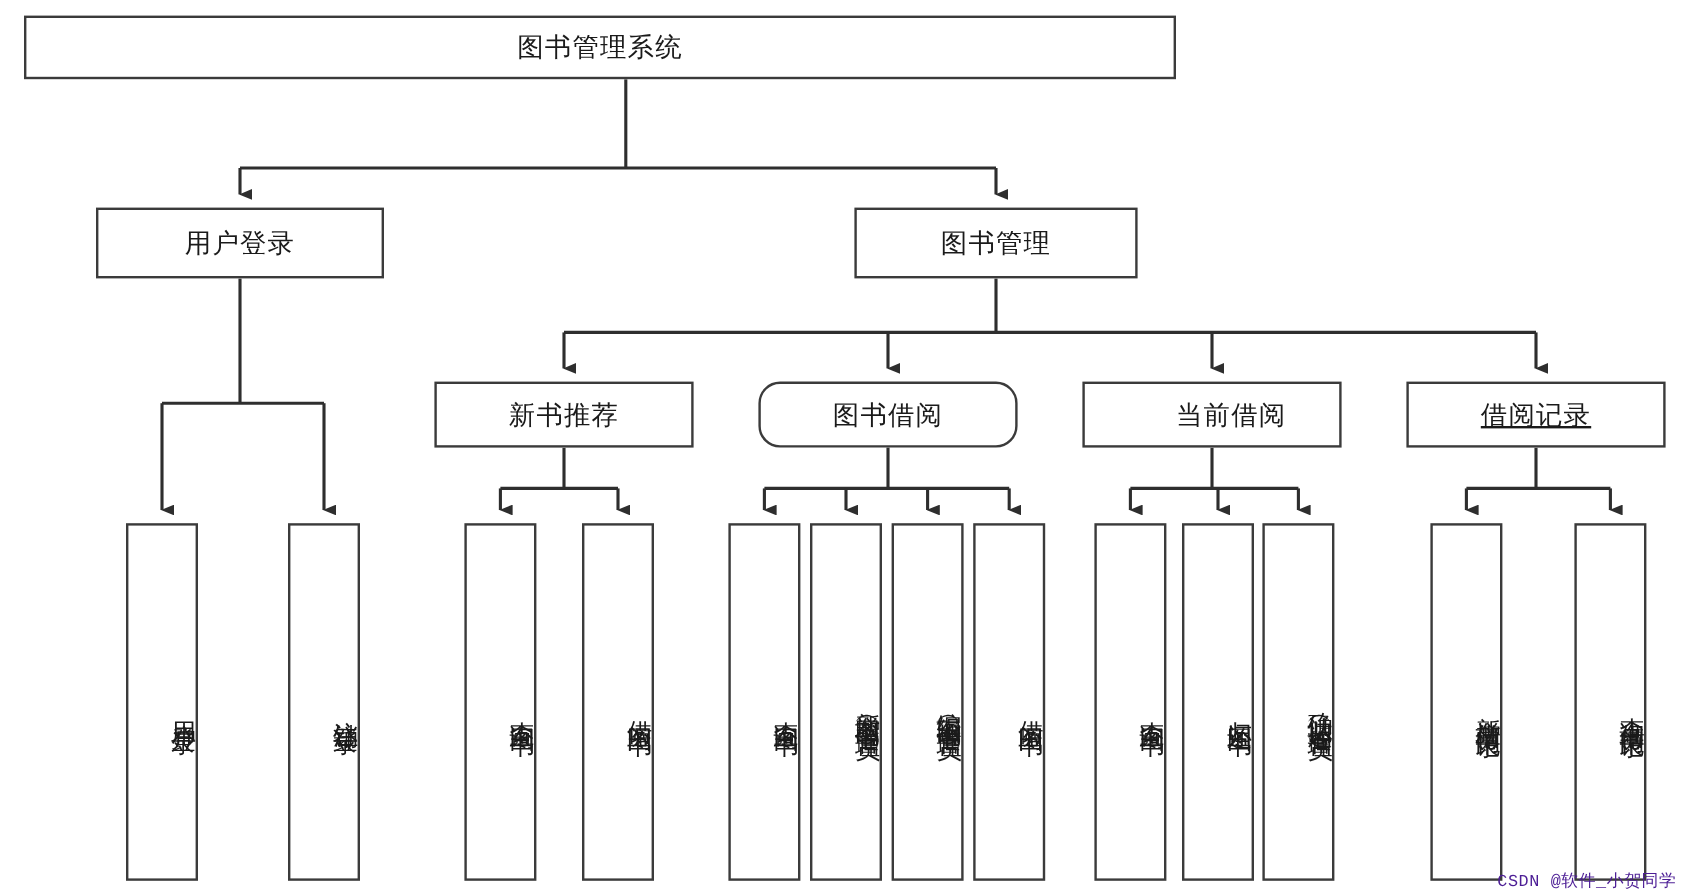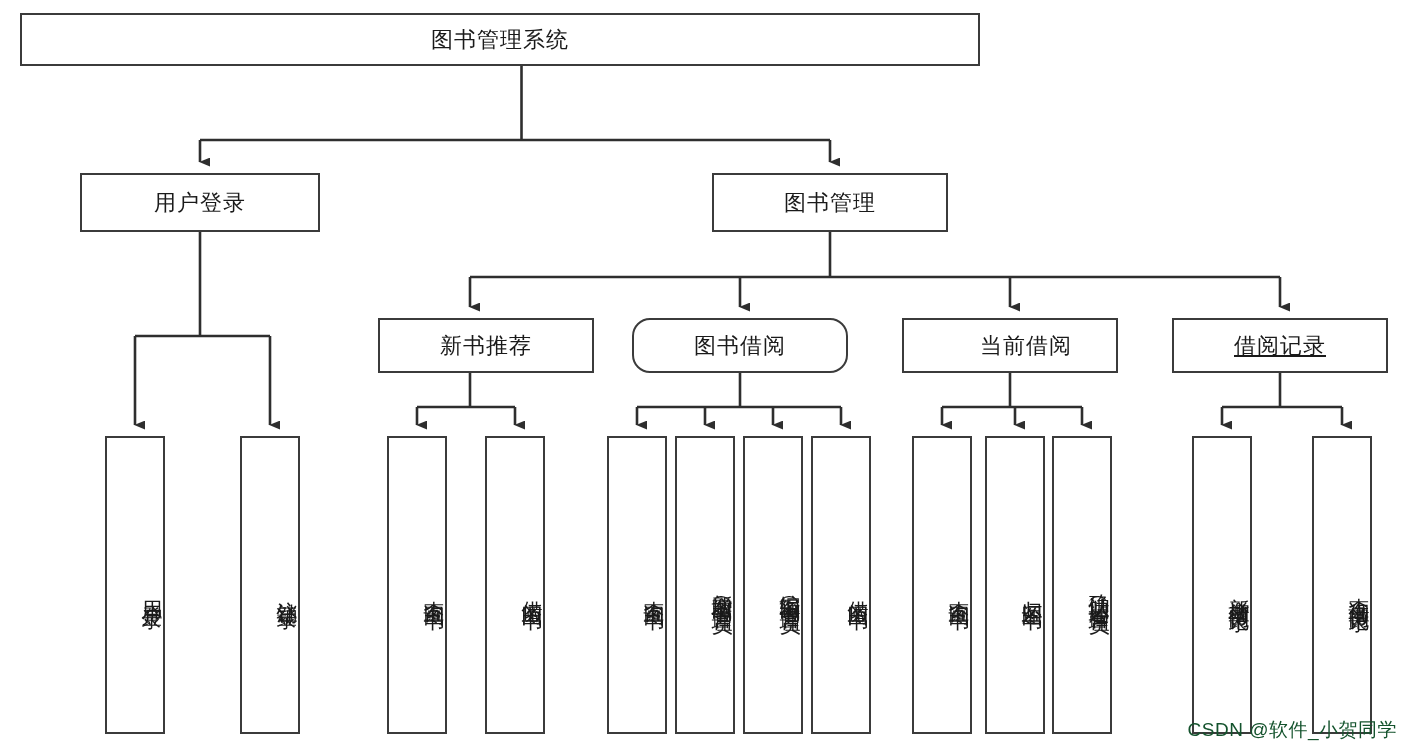--- a/index.html
+++ b/index.html
@@ -54,26 +54,26 @@
     line-height: 1.05;
     white-space: nowrap;
   }
   .node-box.leaf-tall {
     padding-top: 10px;
   }
   #watermark {
     position: absolute;
     right: 8px;
     bottom: 4px;
-    font-size: 19px;
-    color: #14532d;
+    font-size: 14px;
+    color: #4c1d95;
     letter-spacing: 0.5px;
     white-space: nowrap;
     pointer-events: none;
-    font-family: Liberation Sans, sans-serif;
+    font-family: Liberation Mono, monospace;
   }
 </style>
 </head>
 <body>
 
 <div id="diagram-root">
 
   <svg id="tree-svg" viewBox="0 0 1405 747">
     <defs>
       <marker id="arrowhead" markerWidth="9" markerHeight="11" refX="4.5" refY="10.2" orient="auto" markerUnits="userSpaceOnUse">
@@ -122,21 +122,21 @@
       <path d="M 1222,407 L 1222,425" marker-end="url(#arrowhead)"></path>
       <path d="M 1342,407 L 1342,425" marker-end="url(#arrowhead)"></path>
     </g>
   </svg>
 
   <div class="node-box horizontal" id="node-root" style="left: 20px; top: 13px; width: 960px; height: 53px;">图书管理系统</div>
 
   <div class="node-box horizontal" id="node-l2-0" style="left: 80px; top: 173px; width: 240px; height: 59px;">用户登录</div>
   <div class="node-box horizontal" id="node-l2-1" style="left: 712px; top: 173px; width: 236px; height: 59px;">图书管理</div>
 
-  <div class="node-box horizontal" id="node-l3-0" style="left: 362px; top: 318px; width: 216px; height: 55px; margin-left: 16px;">新书推荐</div>
+  <div class="node-box horizontal" id="node-l3-0" style="left: 362px; top: 318px; width: 216px; height: 55px;">新书推荐</div>
   <div class="node-box horizontal" id="node-l3-1" style="left: 632px; top: 318px; width: 216px; height: 55px; border-radius: 18px;">图书借阅</div>
   <div class="node-box horizontal" id="node-l3-2" style="left: 902px; top: 318px; width: 216px; height: 55px; padding-left: 32px;">当前借阅</div>
   <div class="node-box horizontal" id="node-l3-3" style="left: 1172px; top: 318px; width: 216px; height: 55px; text-decoration: underline;">借阅记录</div>
 
   <div class="node-box vertical leaf-tall" id="leaf-0" style="left: 105px; top: 436px; width: 60px; height: 298px;">
       <span class="vtext">用户登录</span>
     </div>
   <div class="node-box vertical leaf-tall" id="leaf-1" style="left: 240px; top: 436px; width: 60px; height: 298px;">
       <span class="vtext">注销登录</span>
     </div>

